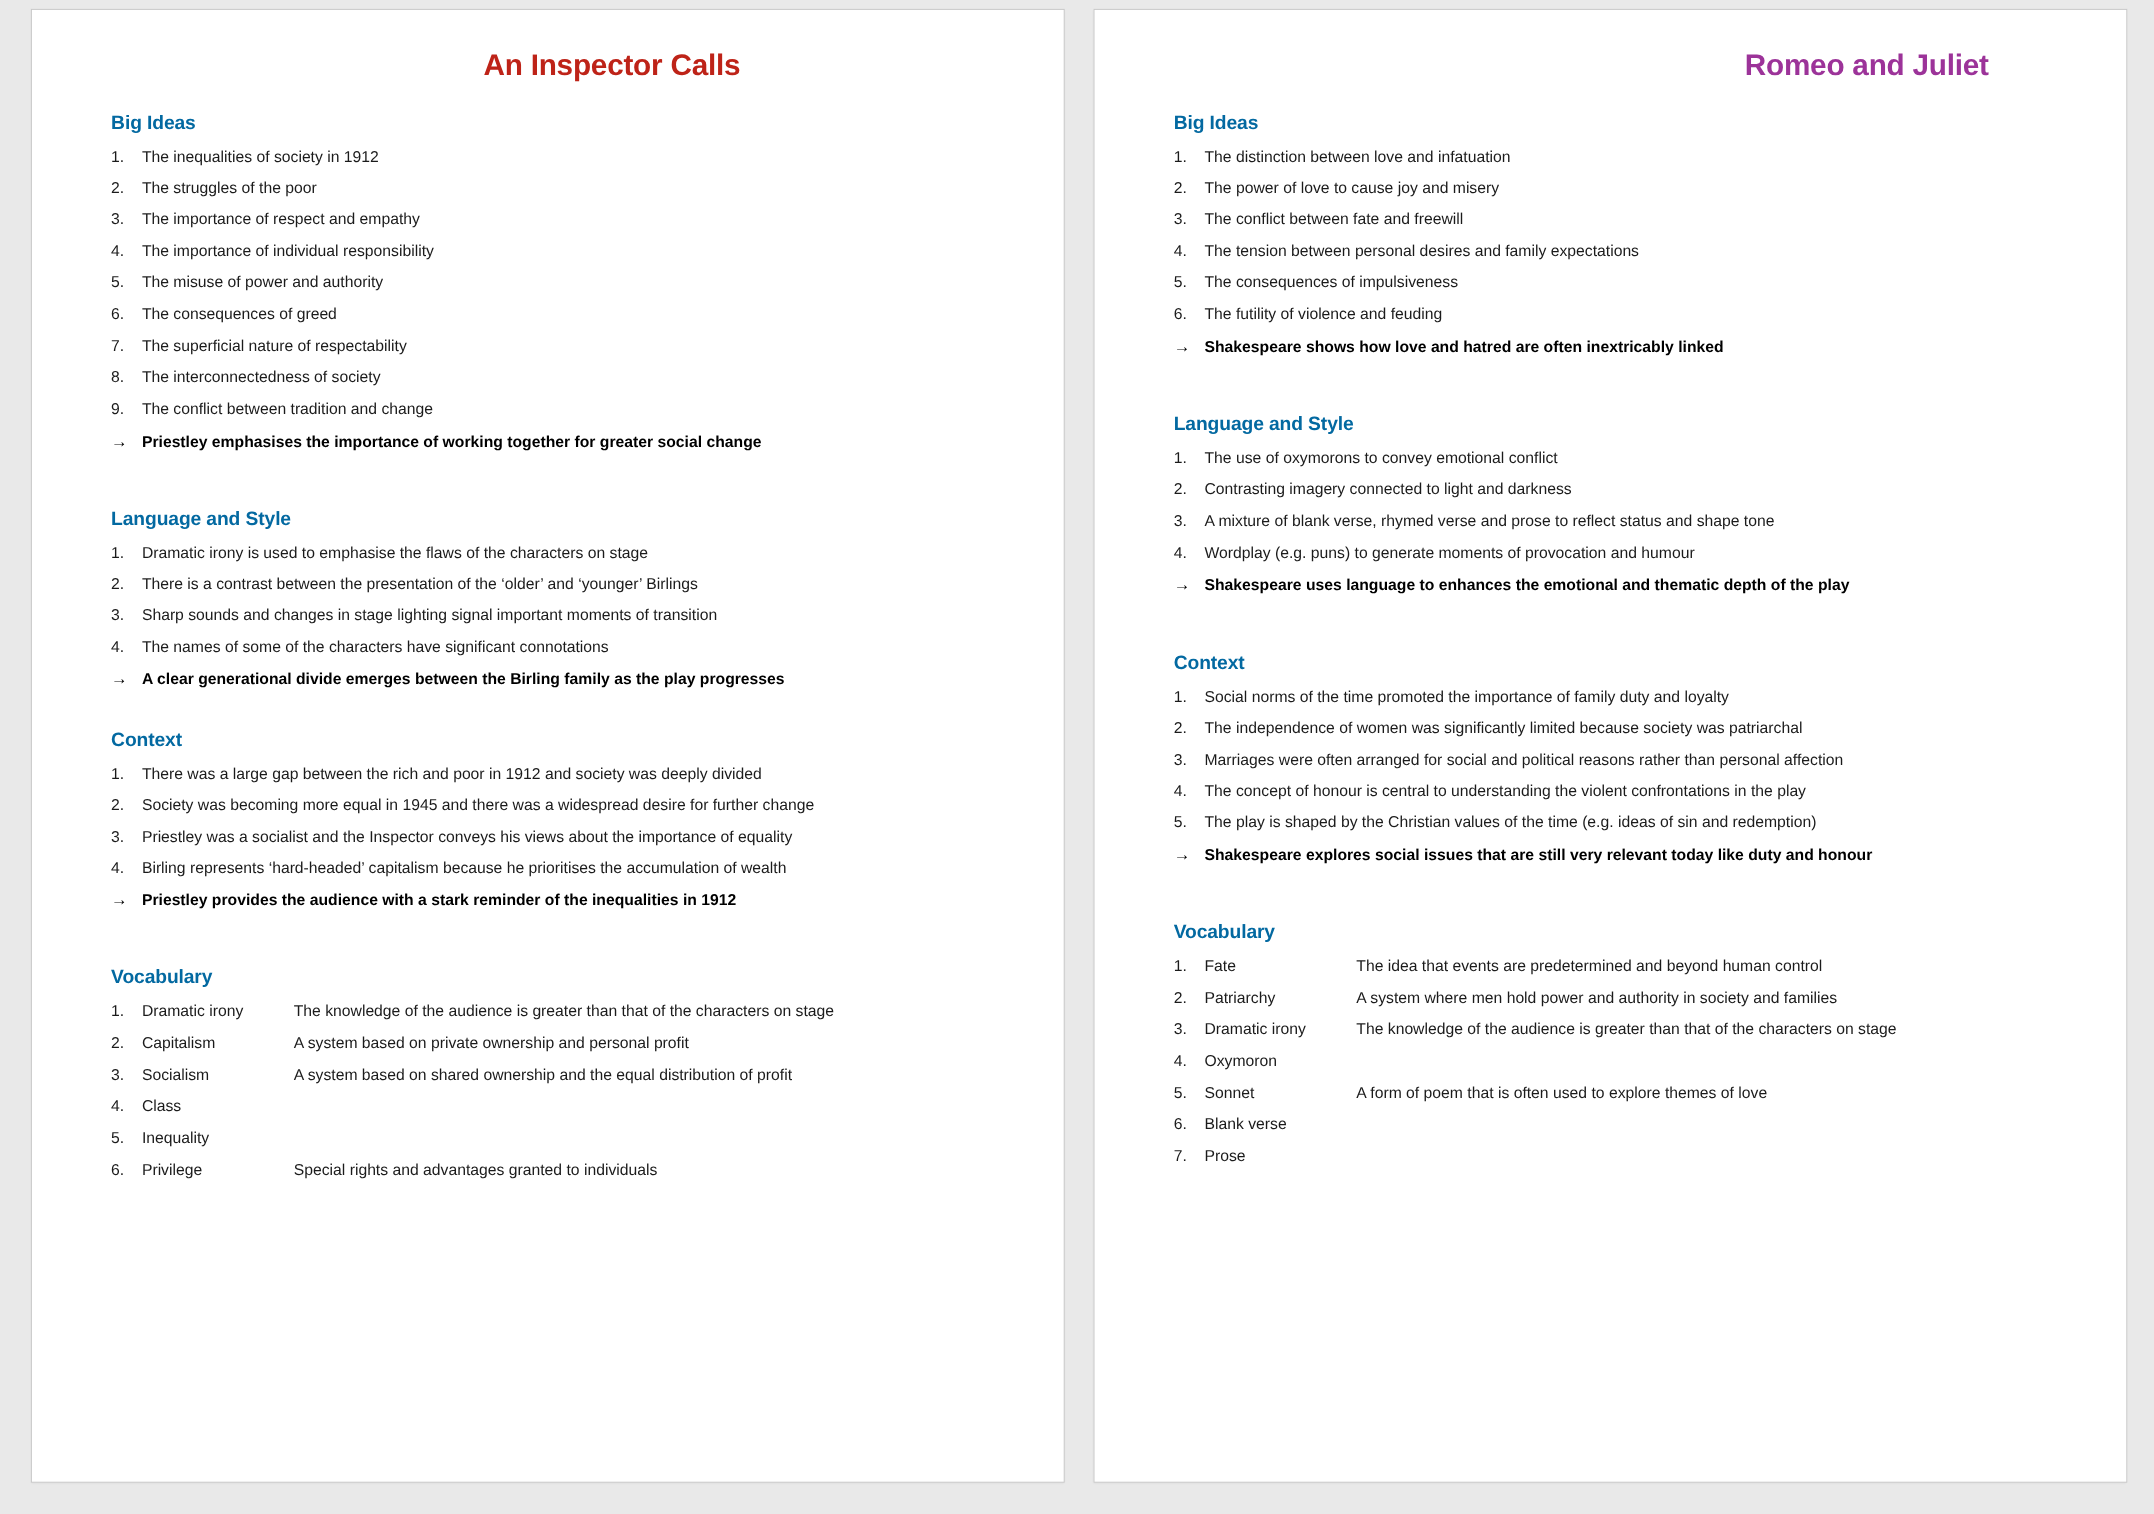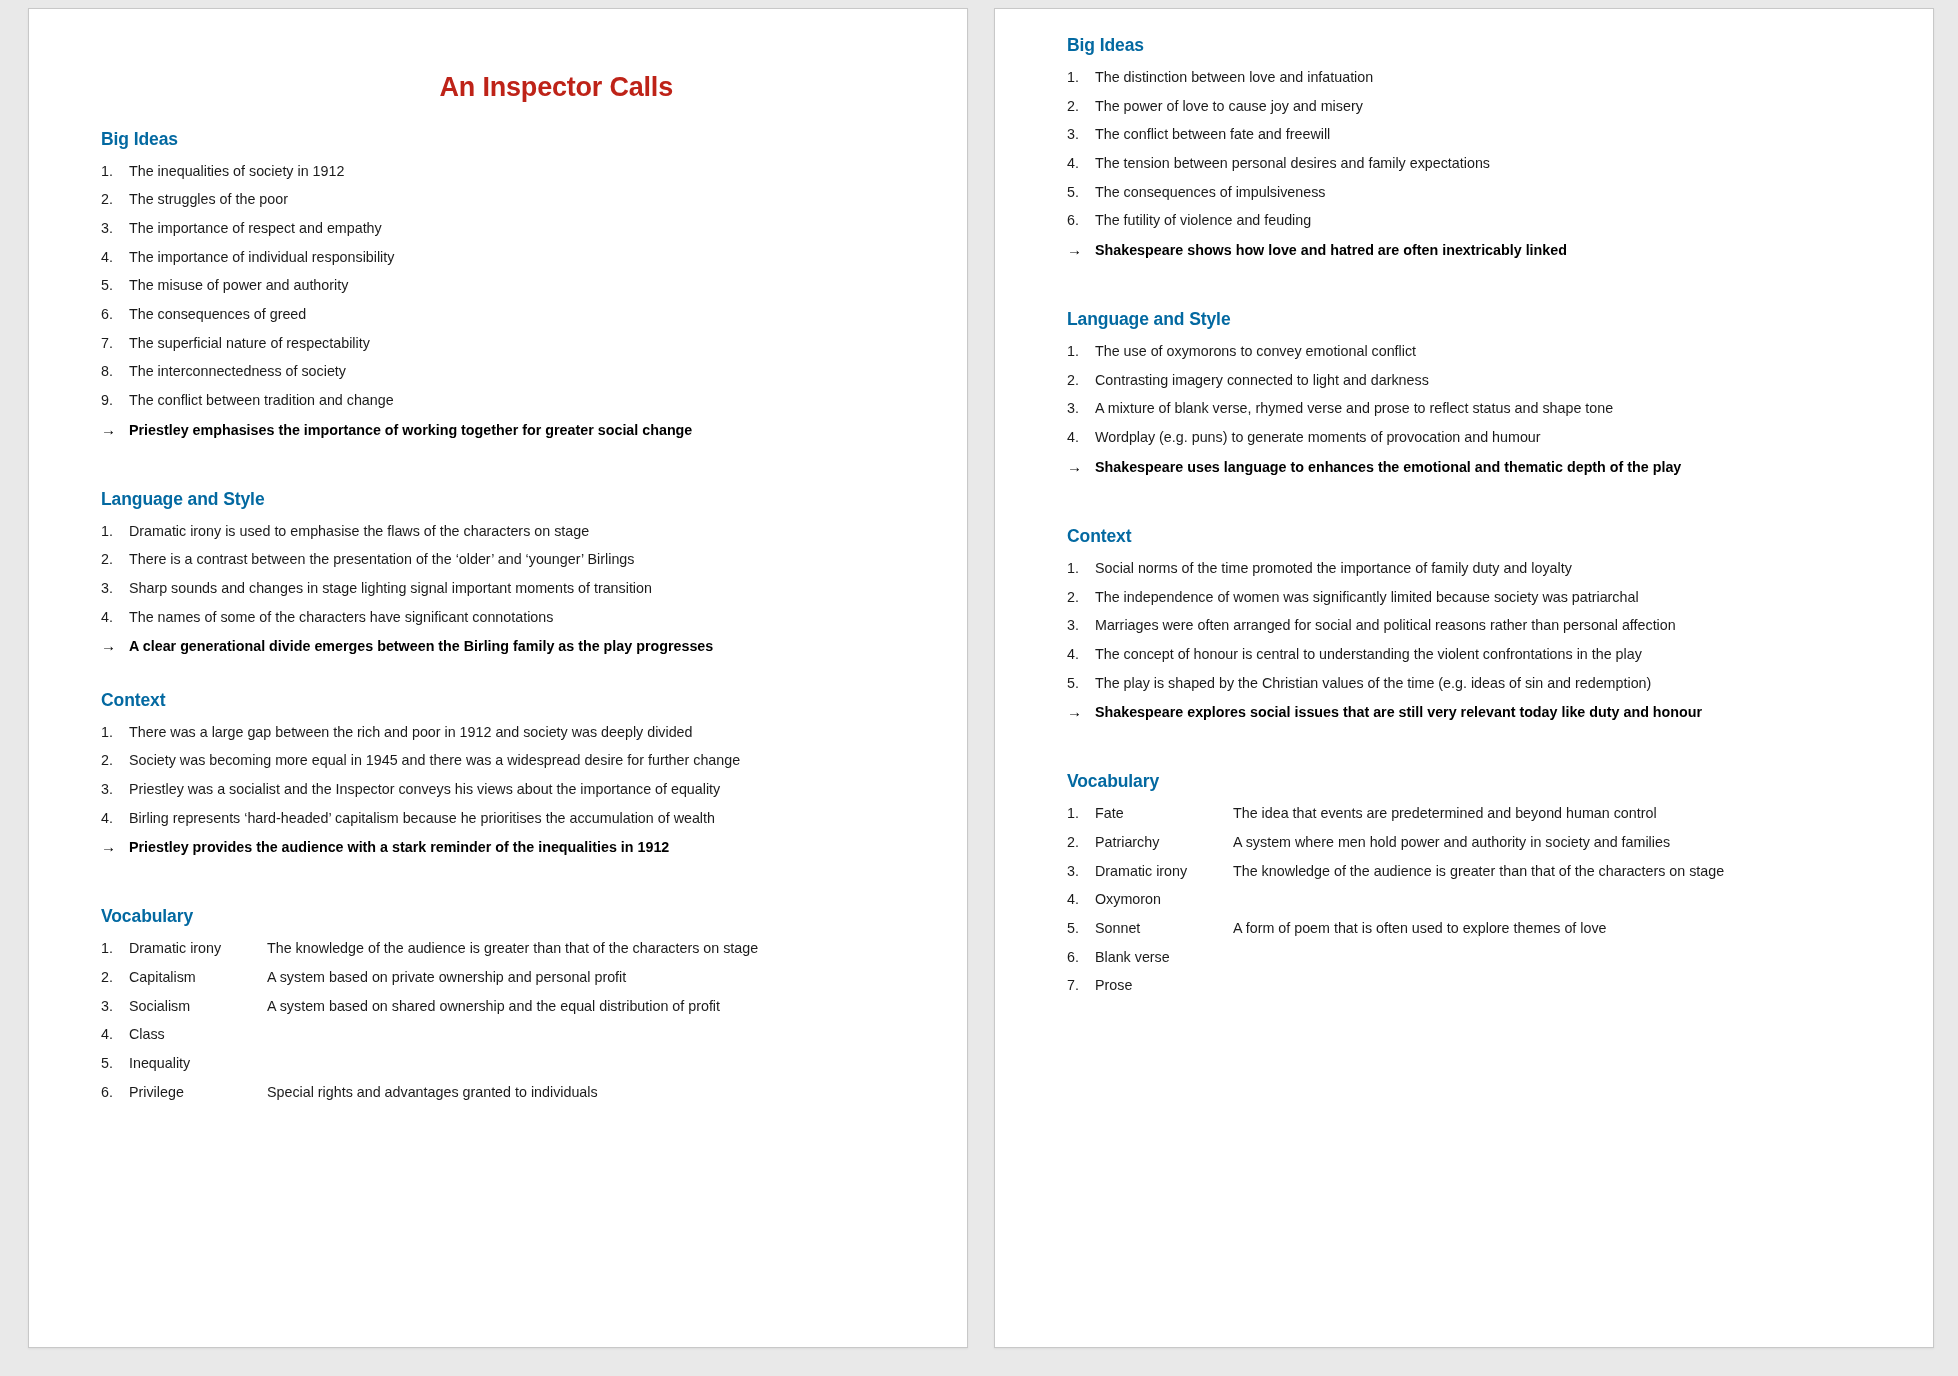--- a/index.html
+++ b/index.html
@@ -38,21 +38,21 @@
     padding: 0 40px 0 72px;
     height: 100%;
     box-sizing: border-box;
   }
   .doc-title {
     text-align: right;
     font-size: 27px;
     font-weight: bold;
     letter-spacing: -0.2px;
     margin: 0;
-    padding-top: 64px;
+    padding-top: 36px;
     padding-right: 254px;
     line-height: 1.1;
   }
   .page-left .doc-title { color: #be2318; padding-right: 254px; }
   .page-right .doc-title { color: #9c3399; padding-right: 85px; }
 
   .section { margin: 0; }
   .section-title {
     font-size: 17.5px;
     font-weight: bold;
@@ -256,20 +256,21 @@
                 <span class="def">Special rights and advantages granted to individuals</span>
               </div>
             </div>
           </div>
         </div>
     </div>
   </div>
 
   <div class="page page-right">
     <div class="page-inner">
+      <div class="doc-title" style="color: rgb(156, 51, 153);">Romeo and Juliet</div>
       <div class="spacer-title"></div>
       <div id="right-sections">
           <div class="section">
             <div class="section-title">Big Ideas</div>
             <ol class="items">
               <li>
                 <span class="marker">1.</span>
                 <span class="text">The distinction between love and infatuation</span>
               </li>
               <li>

